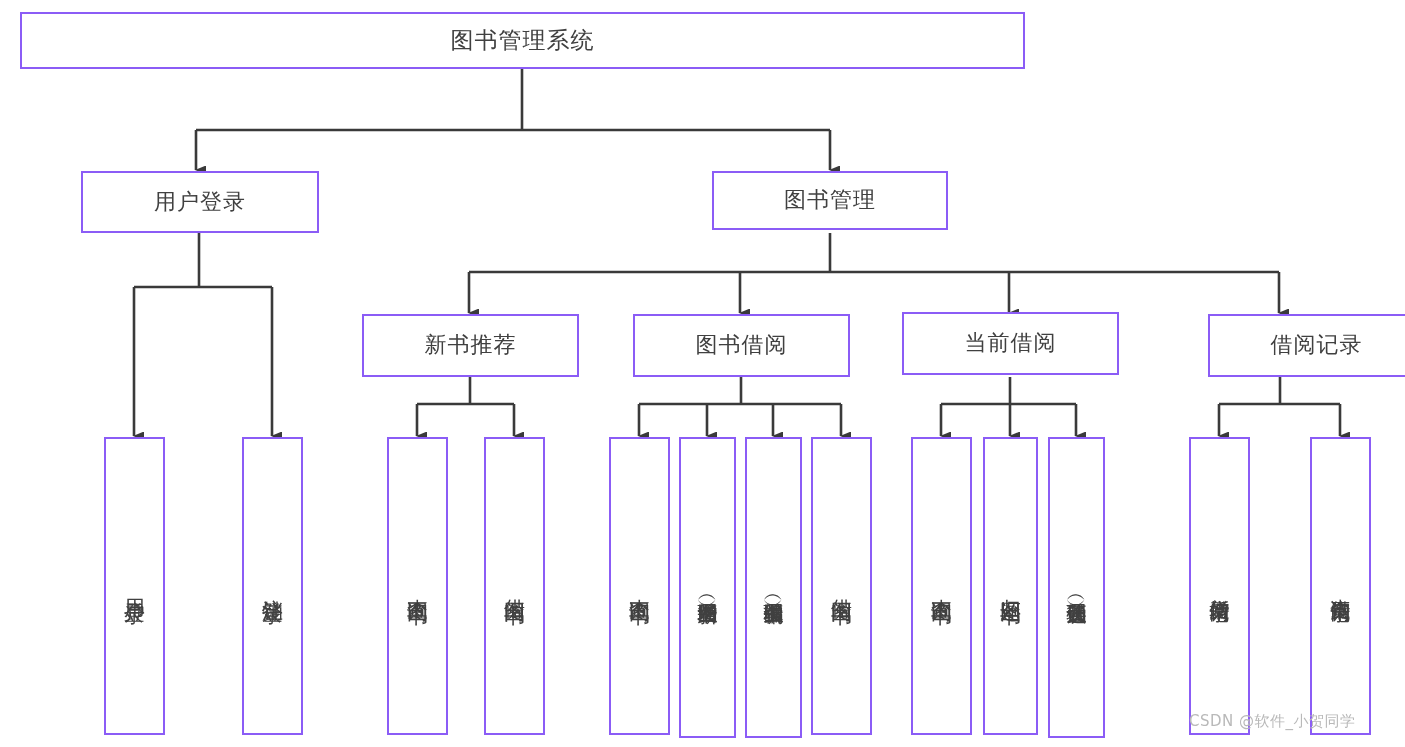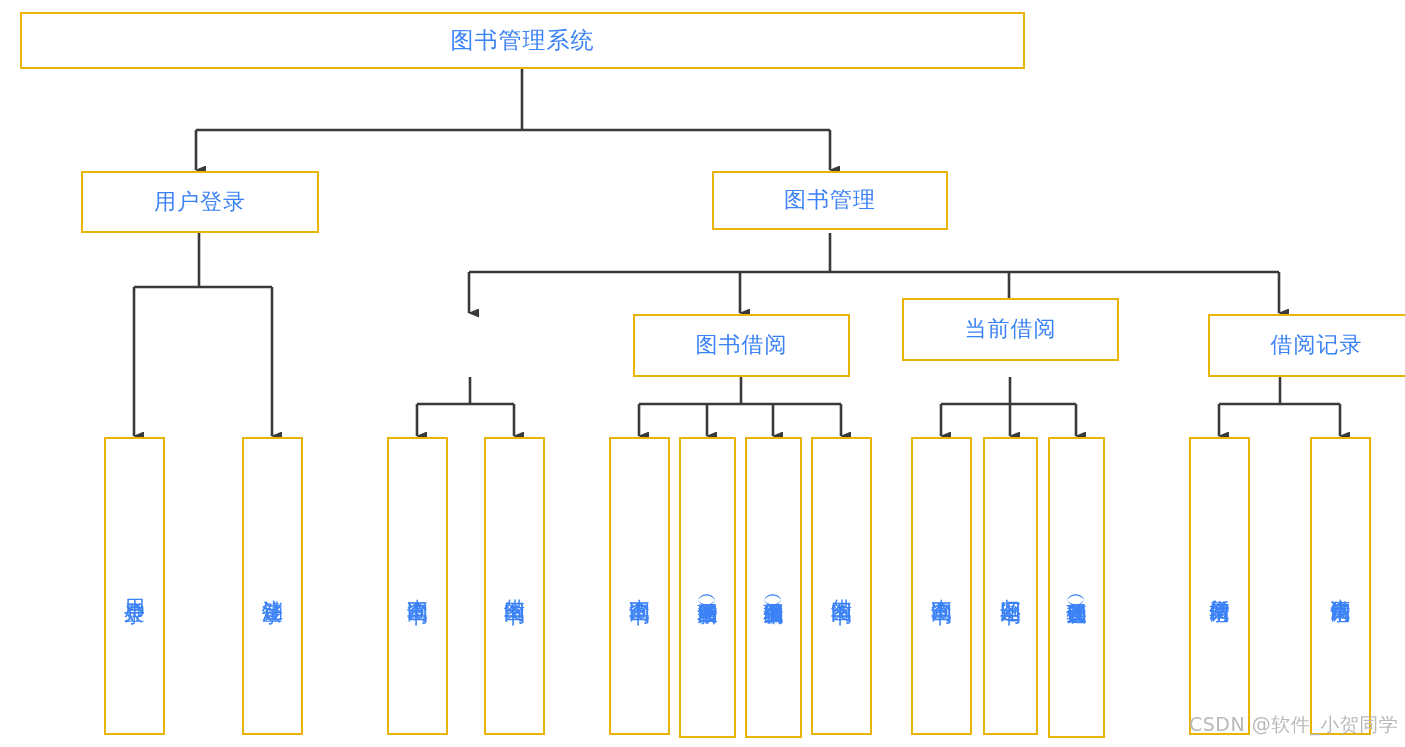--- a/index.html
+++ b/index.html
@@ -23,25 +23,25 @@
     left: 0;
     top: 0;
     width: 1405px;
     height: 747px;
     pointer-events: none;
   }
   .node {
     position: absolute;
     box-sizing: border-box;
     background: #ffffff;
-    border: 2px solid #eab308;
+    border: 2px solid #8b5cf6;
     display: flex;
     align-items: center;
     justify-content: center;
-    color: #3b82f6;
+    color: #404040;
   }
   .node.horiz {
     font-size: 22px;
     line-height: 1.2;
     letter-spacing: 1px;
   }
   .node.vert {
     writing-mode: vertical-rl;
     text-orientation: upright;
     font-size: 21px;
@@ -55,21 +55,21 @@
     writing-mode: vertical-rl;
     text-orientation: upright;
     display: block;
     white-space: nowrap;
   }
   .node.root {
     font-size: 23px;
   }
   .watermark {
     position: absolute;
-    font-size: 19px;
+    font-size: 15px;
     color: #b9b9b9;
     white-space: nowrap;
     letter-spacing: 0.5px;
     user-select: none;
   }
 </style>
 </head>
 <body>
 
 <div id="diagram-root">
@@ -128,24 +128,27 @@
     <span class="label">图书管理系统</span>
   </div>
 
   <div class="node horiz" style="left:81px; top:171px; width:238px; height:62px;">
     <span class="label">用户登录</span>
   </div>
   <div class="node horiz" style="left:712px; top:171px; width:236px; height:59px;">
     <span class="label">图书管理</span>
   </div>
 
+  <div class="node horiz" style="left:362px; top:314px; width:217px; height:63px;">
+    <span class="label">新书推荐</span>
+  </div>
   <div class="node horiz" style="left:633px; top:314px; width:217px; height:63px;">
     <span class="label">图书借阅</span>
   </div>
-  <div class="node horiz" style="left:902px; top:298px; width:217px; height:63px;">
+  <div class="node horiz" style="left:902px; top:312px; width:217px; height:63px;">
     <span class="label">当前借阅</span>
   </div>
   <div class="node horiz" style="left:1172px; top:314px; width:217px; height:63px;margin-left:36px;">
     <span class="label">借阅记录</span>
   </div>
 
   <div class="node vert" style="left:104px; top:437px; width:61px; height:298px;">
     <span class="label">用户登录</span>
   </div>
   <div class="node vert" style="left:242px; top:437px; width:61px; height:298px;">

